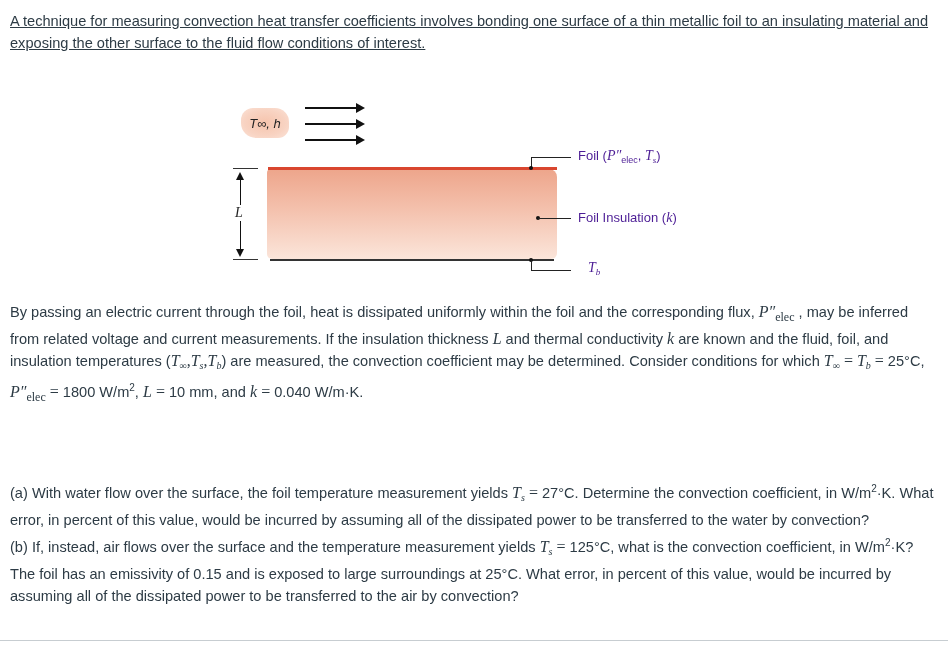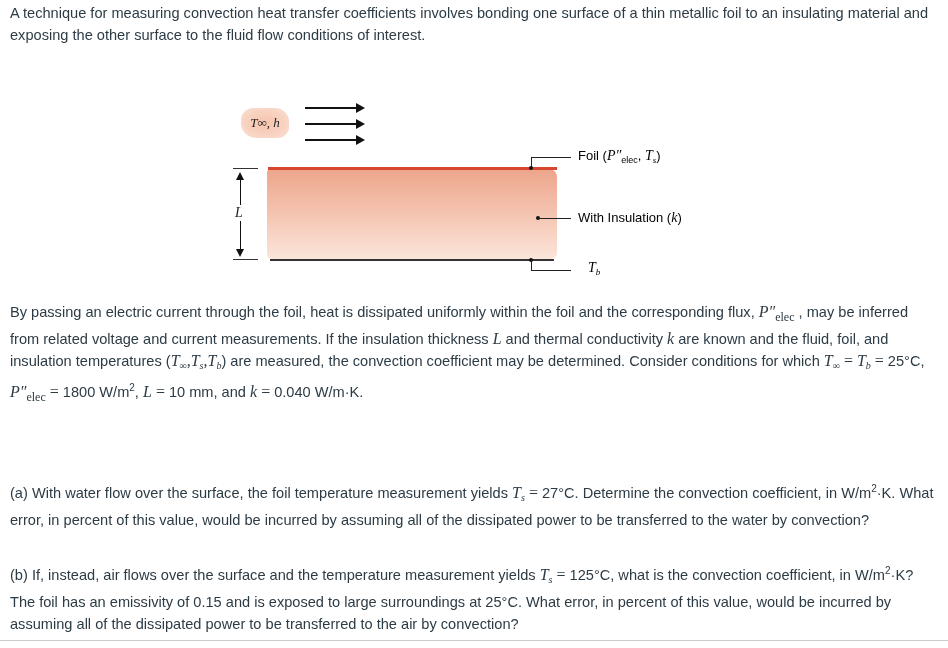--- a/index.html
+++ b/index.html
@@ -10,34 +10,34 @@
   }
   .para {
     position: absolute; left: 10px; width: 930px;
     line-height: 22px; margin: 0;
   }
   .math { font-family: "Liberation Serif", "DejaVu Serif", serif; font-style: italic; font-size: 16px; }
   .mathup { font-family: "Liberation Serif", "DejaVu Serif", serif; font-size: 16px; }
   .sub { font-size: 10px; vertical-align: -3px; }
   .subup { font-family: "Liberation Serif", serif; font-style: normal; font-size: 12px; vertical-align: -4px; }
   sup { font-size: 10px; }
-  #p-intro { top: 2px; }
+  #p-intro { top: 10px; text-decoration: underline; }
   #p-body { top: 301px; }
   #p-a { top: 478px; }
-  #p-b { top: 560px; }
+  #p-b { top: 532px; }
   .divider { position: absolute; left: 0; top: 640px; width: 948px; height: 1px; background: #c7cdd1; }
 
   
   .diagram { position: absolute; left: 225px; top: 95px; width: 500px; height: 195px; }
   .ambient {
     position: absolute; left: 16px; top: 13px; width: 48px; height: 30px;
     background: radial-gradient(ellipse at center, #f6c4ad 0%, #f8d3c2 60%, #fbe3d8 100%);
     border-radius: 12px 14px 11px 15px;
     display: flex; align-items: center; justify-content: center;
-    font-family: Liberation Serif, serif; font-style: italic; font-size: 13px; color: #222;
+    font-family: Liberation Sans, sans-serif; font-style: italic; font-size: 13px; color: #222;
   }
   .arrow { position: absolute; left: 80px; width: 58px; height: 2px; background: #111; }
   .arrow::after {
     content: ""; position: absolute; right: -2px; top: -4px;
     border-left: 9px solid #111; border-top: 5px solid transparent; border-bottom: 5px solid transparent;
   }
   .slab {
     position: absolute; left: 42px; top: 74px; width: 290px; height: 90px;
     background: linear-gradient(to bottom, #eda58b 0%, #f4c1ad 45%, #fbe5da 100%);
     border-radius: 4px 8px 6px 5px;
@@ -50,21 +50,21 @@
     position: absolute; left: 11px; top: 77px;
     border-bottom: 8px solid #111; border-left: 4px solid transparent; border-right: 4px solid transparent;
   }
   .dim-arrow-down {
     position: absolute; left: 11px; top: 154px;
     border-top: 8px solid #111; border-left: 4px solid transparent; border-right: 4px solid transparent;
   }
   .dim-label { position: absolute; left: 10px; top: 110px; font-family: "Liberation Serif", serif; font-style: italic; font-size: 14px; color: #222; background: #fff; }
   .leader { position: absolute; background: #222; }
   .dot { position: absolute; width: 4px; height: 4px; border-radius: 50%; background: #111; }
-  .callout { position: absolute; font-size: 13px; color: #000000; white-space: nowrap; }
+  .callout { position: absolute; font-size: 13px; color: #4c1d95; white-space: nowrap; }
   .callout .m { font-family: "Liberation Serif", serif; font-style: italic; font-size: 14px; }
   .callout .s { font-size: 9px; vertical-align: -3px; }
 </style>
 </head>
 <body>
 
 <p class="para" id="p-intro">A technique for measuring convection heat transfer coefficients involves bonding one surface of a thin metallic foil to an insulating material and exposing the other surface to the fluid flow conditions of interest.</p>
 
 <div class="diagram">
   <div class="ambient">T∞, h</div>
@@ -83,21 +83,21 @@
   <div class="dim-arrow-down"></div>
   <div class="dim-label">L</div>
 
   <div class="leader" style="left:306px;top:62px;width:1px;height:12px"></div>
   <div class="leader" style="left:306px;top:62px;width:40px;height:1px"></div>
   <div class="dot" style="left:304px;top:71px"></div>
   <div class="callout" style="left:353px;top:53px"><span>Foil (</span><span class="m">P″</span><span class="s">elec</span><span>, </span><span class="m">T</span><span class="s m">s</span><span>)</span></div>
 
   <div class="dot" style="left:311px;top:121px"></div>
   <div class="leader" style="left:313px;top:123px;width:33px;height:1px"></div>
-  <div class="callout" style="left:353px;top:115px"><span>With Insulation (</span><span class="m">k</span><span>)</span></div>
+  <div class="callout" style="left:353px;top:115px"><span>Foil Insulation (</span><span class="m">k</span><span>)</span></div>
 
   <div class="dot" style="left:304px;top:163px"></div>
   <div class="leader" style="left:306px;top:165px;width:1px;height:11px"></div>
   <div class="leader" style="left:306px;top:175px;width:40px;height:1px"></div>
   <div class="callout" style="left:363px;top:165px"><span class="m">T</span><span class="s m">b</span></div>
 </div>
 
 <p class="para" id="p-body"><span>By passing an electric current through the foil, heat is dissipated uniformly within the foil and the corresponding flux, </span><span class="math">P″</span><span class="subup">elec</span><span> , may be inferred from related voltage and current measurements. If the insulation thickness </span><span class="math">L</span><span> and thermal conductivity </span><span class="math">k</span><span> are known and the fluid, foil, and insulation temperatures (</span><span class="math">T</span><span class="sub math">∞</span><span class="mathup">,</span><span class="math">T</span><span class="sub math">s</span><span class="mathup">,</span><span class="math">T</span><span class="sub math">b</span><span>) are measured, the convection coefficient may be determined. Consider conditions for which </span><span class="math">T</span><span class="sub math">∞</span><span class="mathup"> = </span><span class="math">T</span><span class="sub math">b</span><span class="mathup"> = </span><span> 25°C, </span><span class="math">P″</span><span class="subup">elec</span><span class="mathup"> = </span><span> 1800 W/m</span><sup>2</sup><span>, </span><span class="math">L</span><span class="mathup"> = </span><span> 10 mm, and </span><span class="math">k</span><span class="mathup"> = </span><span> 0.040 W/m·K.</span></p>
 
 <p class="para" id="p-a"><span>(a) With water flow over the surface, the foil temperature measurement yields </span><span class="math">T</span><span class="sub math">s</span><span class="mathup"> = </span><span> 27°C. Determine the convection coefficient, in W/m</span><sup>2</sup><span>·K. What error, in percent of this value, would be incurred by assuming all of the dissipated power to be transferred to the water by convection?</span></p>

